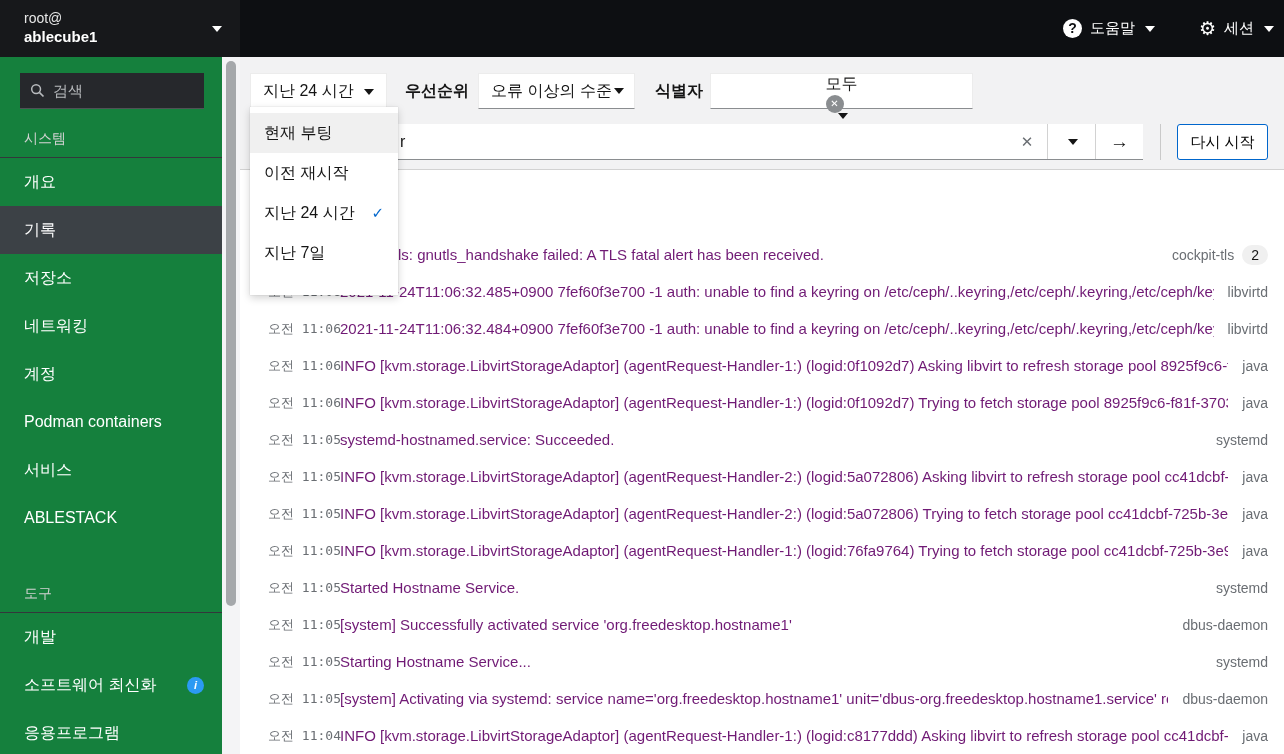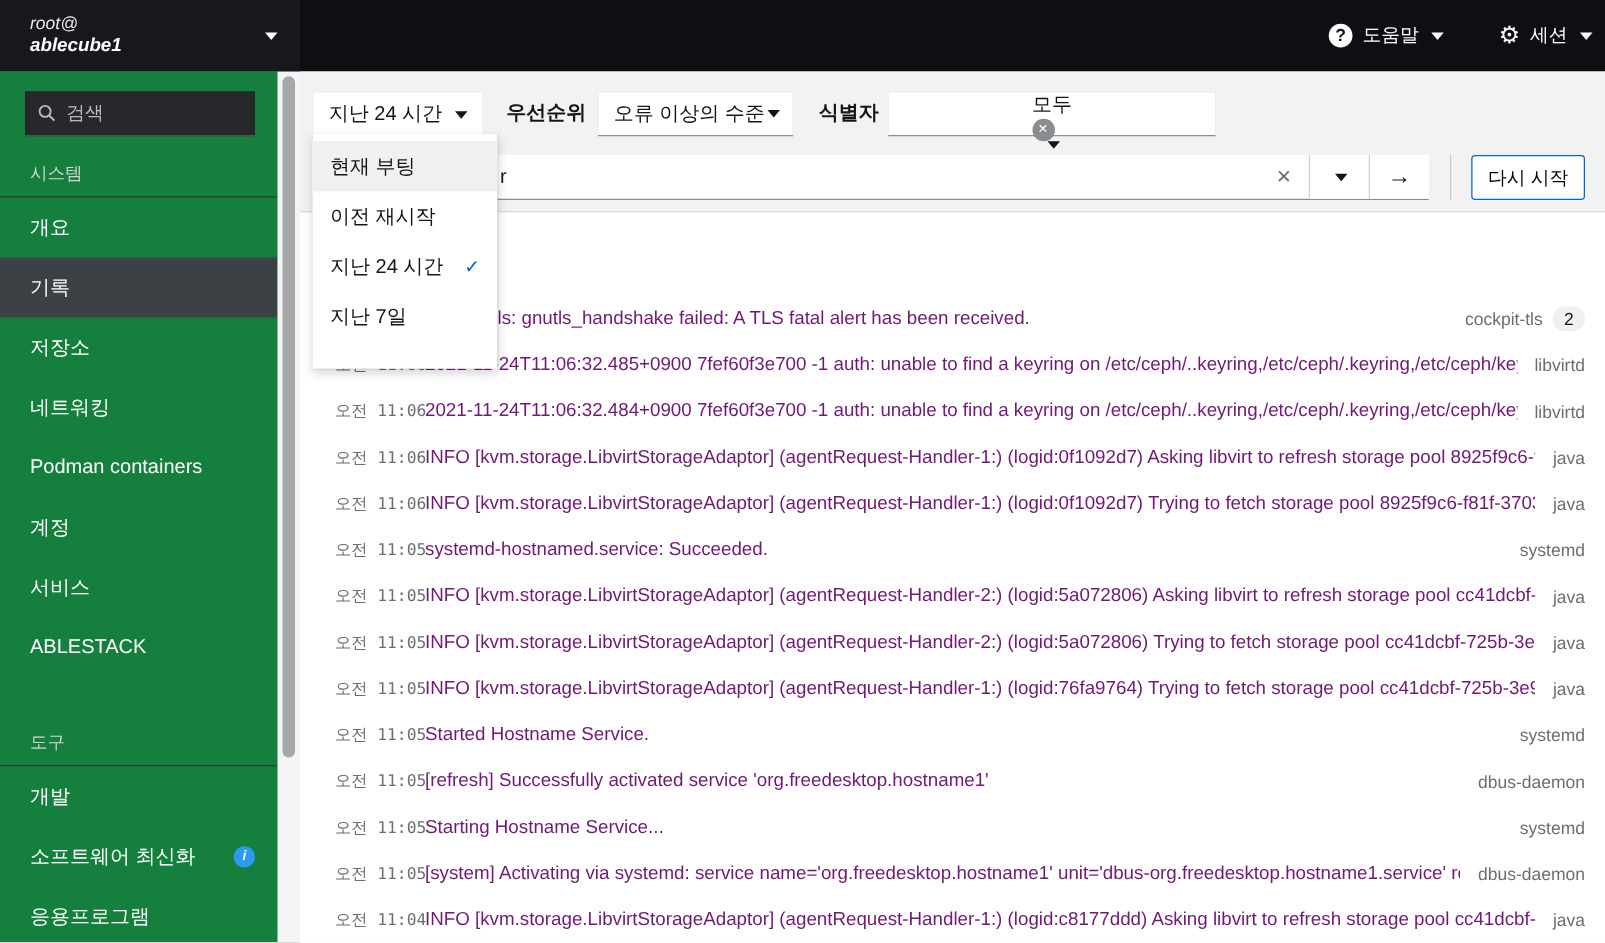--- a/index.html
+++ b/index.html
@@ -2,21 +2,21 @@
 <html><head>
 <meta charset="utf-8">
 <style>
   * { margin:0; padding:0; box-sizing:border-box; }
   html,body { width:1284px; height:754px; overflow:hidden; }
   body { font-family:"Liberation Sans","DejaVu Sans",sans-serif; background:#fff; position:relative; }
 
   
   .masthead { position:absolute; top:0; left:0; width:1284px; height:57px; background:#0d0f12; display:flex; align-items:stretch; z-index:60; }
   .brand { width:240px; background:#17181b; color:#fff; display:flex; align-items:center; padding:0 18px 0 24px; cursor:pointer; }
-  .brand-text { flex:1; line-height:1.25;font-style:italic; }
+  .brand-text { flex:1; line-height:1.25; }
   .brand-user { font-size:14px; color:#e8e8e8; }
   .brand-host { font-size:15px; font-weight:bold; color:#fff; }
   .masthead-right { flex:1; display:flex; align-items:center; justify-content:flex-end; gap:44px; padding-right:10px; }
   .mh-item { display:flex; align-items:center; gap:8px; color:#fff; font-size:15px; cursor:pointer; }
   .q-icon { width:19px; height:19px; border-radius:50%; background:#fff; color:#0d0f12; font-weight:bold; font-size:14px; line-height:19px; text-align:center; display:inline-block; }
   .gear-icon { font-size:19px; color:#fff; line-height:1; }
   .caret { display:inline-block; width:0; height:0; border-left:5px solid transparent; border-right:5px solid transparent; border-top:6px solid #fff; margin-left:2px; }
   .caret.dark { border-top-color:#151515; }
 
   
@@ -118,25 +118,25 @@
 
   <div class="nav-item">
     <span class="lbl">저장소</span>
   </div>
 
   <div class="nav-item">
     <span class="lbl">네트워킹</span>
   </div>
 
   <div class="nav-item">
+    <span class="lbl">계정</span>
+  </div>
+
+  <div class="nav-item">
     <span class="lbl">Podman containers</span>
-  </div>
-
-  <div class="nav-item">
-    <span class="lbl">계정</span>
   </div>
 
   <div class="nav-item">
     <span class="lbl">서비스</span>
   </div>
 
   <div class="nav-item">
     <span class="lbl">ABLESTACK</span>
   </div>
 </div>
@@ -290,21 +290,21 @@
 
   <div class="log-row">
     <span class="log-time">오전 11:05</span>
     <span class="log-msg">Started Hostname Service.</span>
     <span class="log-svc">systemd</span>
 
   </div>
 
   <div class="log-row">
     <span class="log-time">오전 11:05</span>
-    <span class="log-msg">[refresh] Successfully activated service 'org.freedesktop.hostname1'</span>
+    <span class="log-msg">[system] Successfully activated service 'org.freedesktop.hostname1'</span>
     <span class="log-svc">dbus-daemon</span>
 
   </div>
 
   <div class="log-row">
     <span class="log-time">오전 11:05</span>
     <span class="log-msg">Starting Hostname Service...</span>
     <span class="log-svc">systemd</span>
 
   </div>

